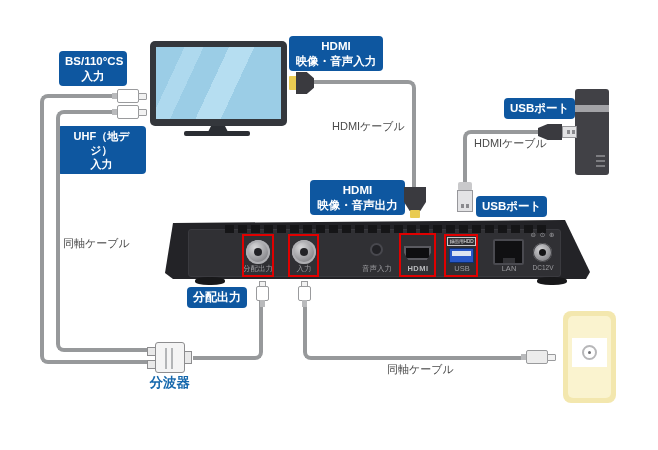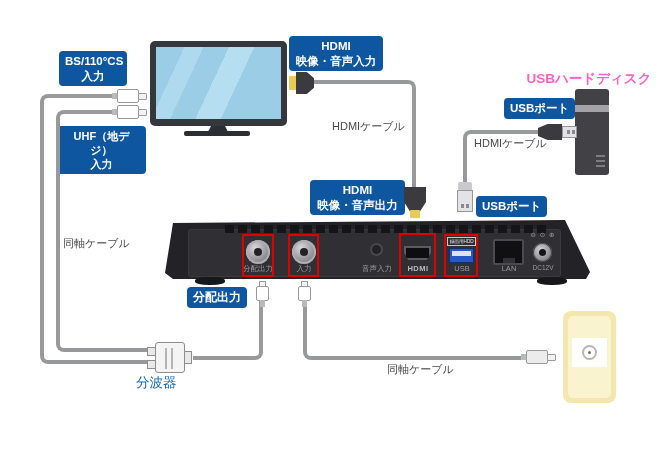--- a/index.html
+++ b/index.html
@@ -6,21 +6,21 @@
   body { background:#fff; font-family:"Liberation Sans","DejaVu Sans",sans-serif; }
   #canvas { position:relative; width:658px; height:450px; background:#fff; overflow:hidden; }
   .abs { position:absolute; }
 
   
   .bbox { position:absolute; background:var(--label-box-blue,#0e57a0); color:#fff; font-weight:bold;
           font-size:11.5px; line-height:1.28; text-align:center; border-radius:4px;
           padding:3px 6px; white-space:pre-line; }
   .pinklbl { position:absolute; color:var(--pink,#ff5fc6); font-weight:bold; font-size:13.5px;
              text-align:center; letter-spacing:1px; }
-  .bluelbl { position:absolute; color:var(--blue-text,#1467ac); font-weight:normal; font-size:13.5px; text-align:left; }
+  .bluelbl { position:absolute; color:var(--blue-text,#1467ac); font-weight:bold; font-size:13.5px; text-align:right; }
   .orangelbl { position:absolute; color:var(--orange,#ef8222); font-weight:bold; font-size:13.5px; text-align:center; }
   .glabel { position:absolute; color:#4a4a4a; font-size:11px; white-space:nowrap;text-align:center; }
 
   
   .cable { position:absolute; border:0 solid var(--cable-gray,#97999b); }
 
   
   .plug-r { position:absolute; width:36px; height:14px; }
   .plug-r .rod { position:absolute; left:0; top:4px; width:7px; height:6px; background:#b9babc; }
   .plug-r .barrel { position:absolute; left:5px; top:0; width:22px; height:14px; background:#fff;
@@ -158,21 +158,20 @@
   <div class="abs" style="left:289px; top:72px; width:30px; height:22px;">
     <span class="hdmi-gold" style="left:0; top:4px; width:8px; height:14px; border-radius:1px;"></span>
     <span class="hdmi-body" style="left:7px; top:0; width:18px; height:22px; clip-path:polygon(0 0,60% 0,100% 28%,100% 72%,60% 100%,0 100%);"></span>
   </div>
 
   <div class="abs" style="left:404px; top:187px; width:22px; height:32px;">
     <span class="hdmi-body" style="left:0; top:0; width:22px; height:24px; clip-path:polygon(0 0,100% 0,100% 62%,74% 100%,26% 100%,0 62%);"></span>
     <span class="hdmi-gold" style="left:6px; top:23px; width:10px; height:8px; border-radius:1px;"></span>
   </div>
 
-  <div class="pinklbl" style="left:525px; top:70px; width:128px; letter-spacing:0;">USBハードディスク</div>
   <div id="hdd-body"></div>
   <div id="hdd-stripe"></div>
   <div class="hdd-line" style="top:155px;"></div>
   <div class="hdd-line" style="top:160px;"></div>
   <div class="hdd-line" style="top:165px;"></div>
 
   <div class="abs" style="left:538px; top:122px; width:40px; height:20px;">
     <span class="hdmi-body" style="left:0; top:2px; width:24px; height:16px; clip-path:polygon(0 25%,40% 0,100% 0,100% 100%,40% 100%,0 75%);"></span>
     <span class="usb-metal" style="left:24px; top:4px; width:15px; height:12px;"></span>
     <span class="sq" style="left:29px; top:8px;"></span>

